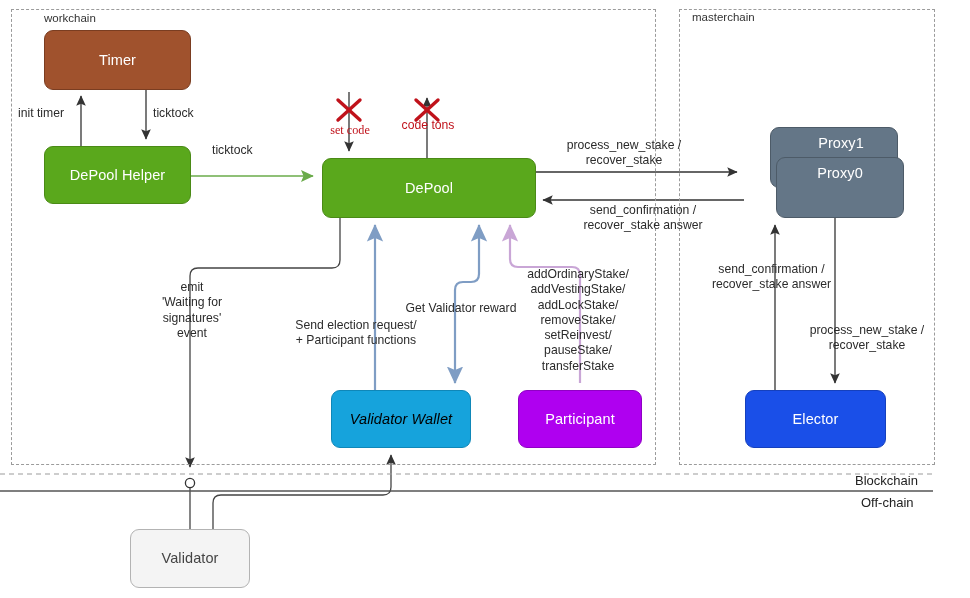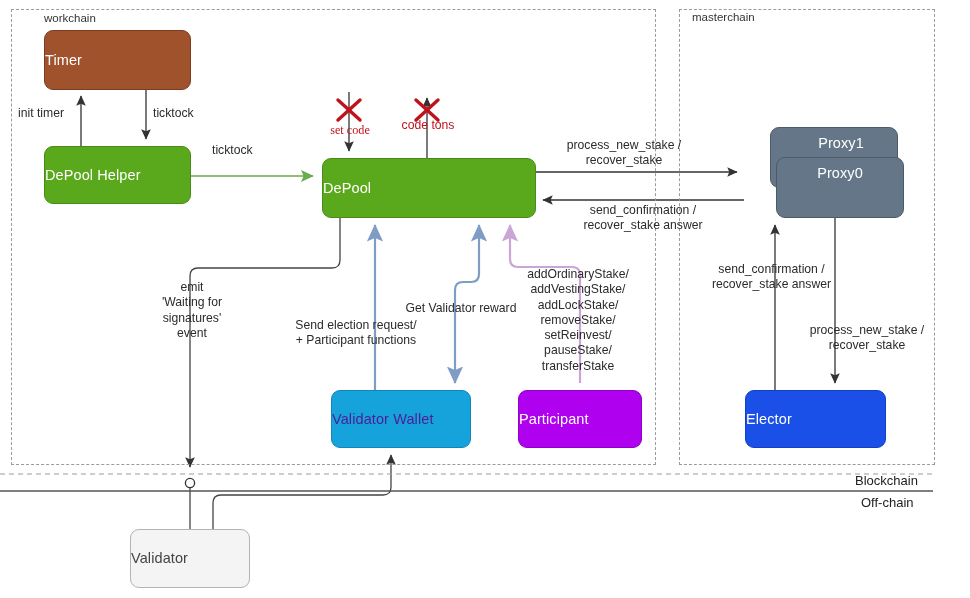--- a/index.html
+++ b/index.html
@@ -17,32 +17,32 @@
   }
   #diagram-svg {
     position: absolute;
     left: 0; top: 0;
     width: 970px; height: 598px;
   }
   .node {
     position: absolute;
     display: flex;
     align-items: center;
-    justify-content: flex-start;
+    justify-content: center;
     text-align: center;
     border-radius: 9px;
     font-size: 14.5px;
     line-height: 1.15;
     letter-spacing: .1px;
     z-index: 5;
   }
   .node-timer       { background:#A0522D; border:1.3px solid #7a3d21; color:#fff; }
   .node-green       { background:#5AA81C; border:1.3px solid #4a8a16; color:#fff; }
   .node-proxy       { background:#647687; border:1.3px solid #4d5b68; color:#fff; }
-  .node-blue        { background:#16A3DC; border:1.3px solid #0f87b8; color:#4c1d95; }
+  .node-blue        { background:#16A3DC; border:1.3px solid #0f87b8; color:#000000;font-style:italic; }
   .node-purple      { background:#AF00F0; border:1.3px solid #8f00c4; color:#fff; }
   .node-elector     { background:#1A4FE8; border:1.3px solid #1540bd; color:#fff; }
   .node-validator   { background:#F4F4F4; border:1.3px solid #b3b3b3; color:#444; }
   .proxy1 { align-items:flex-start; padding-top:7px; }
   .proxy0 { align-items:flex-start; padding-top:7px;margin-left:32px; }
 
   .zone {
     position: absolute;
     border: 1.2px dashed #9b9b9b;
     background: transparent;

